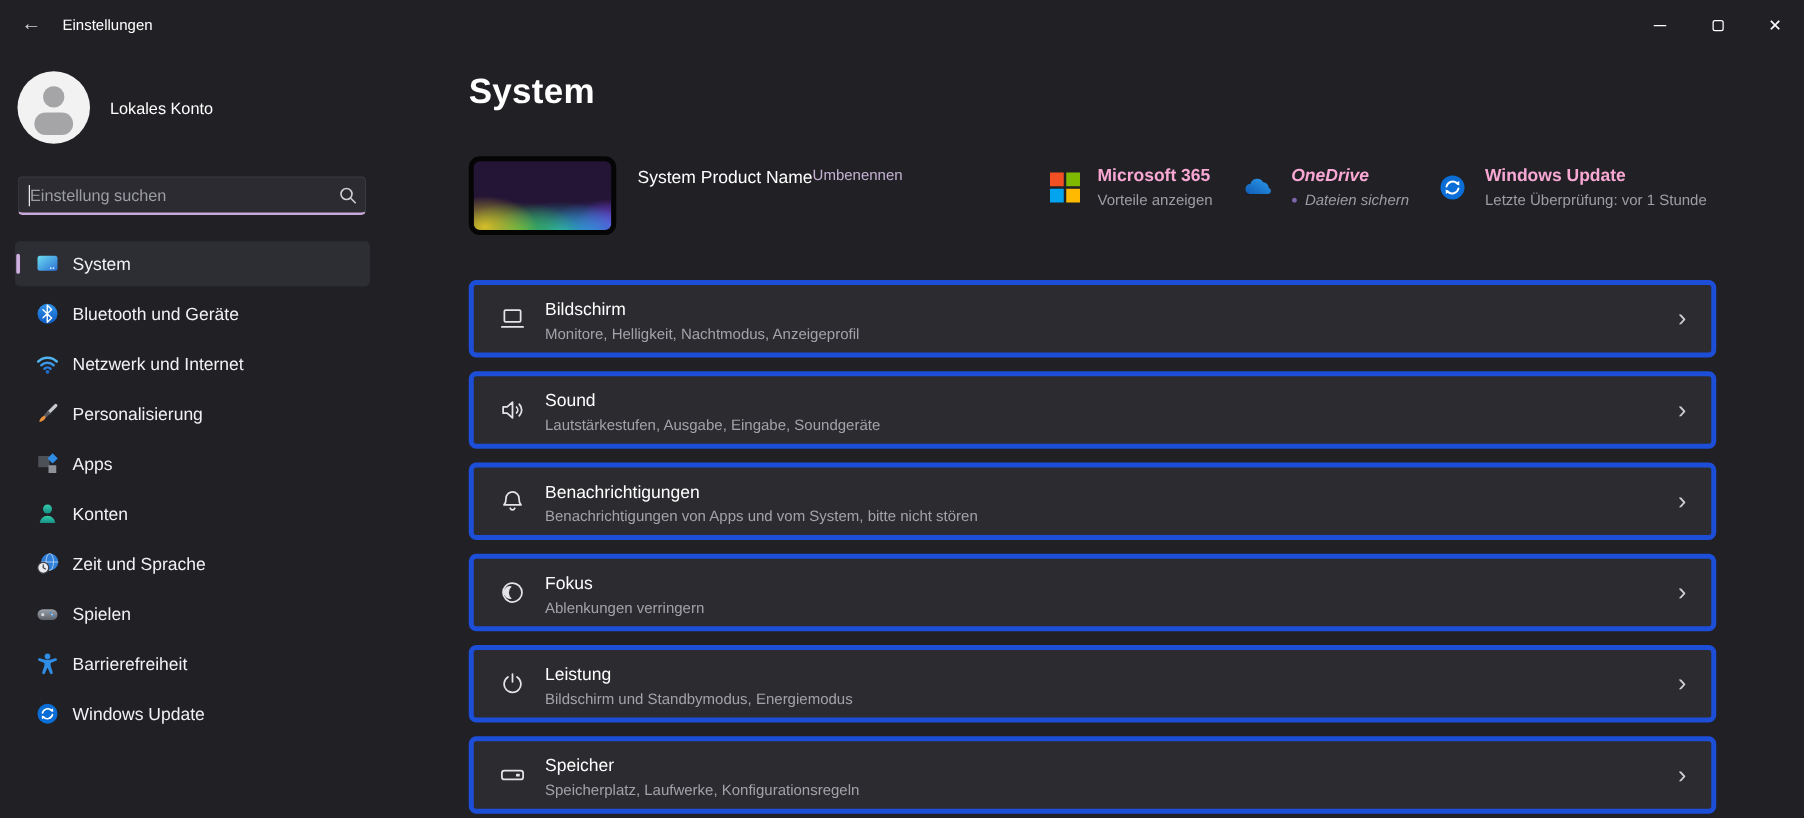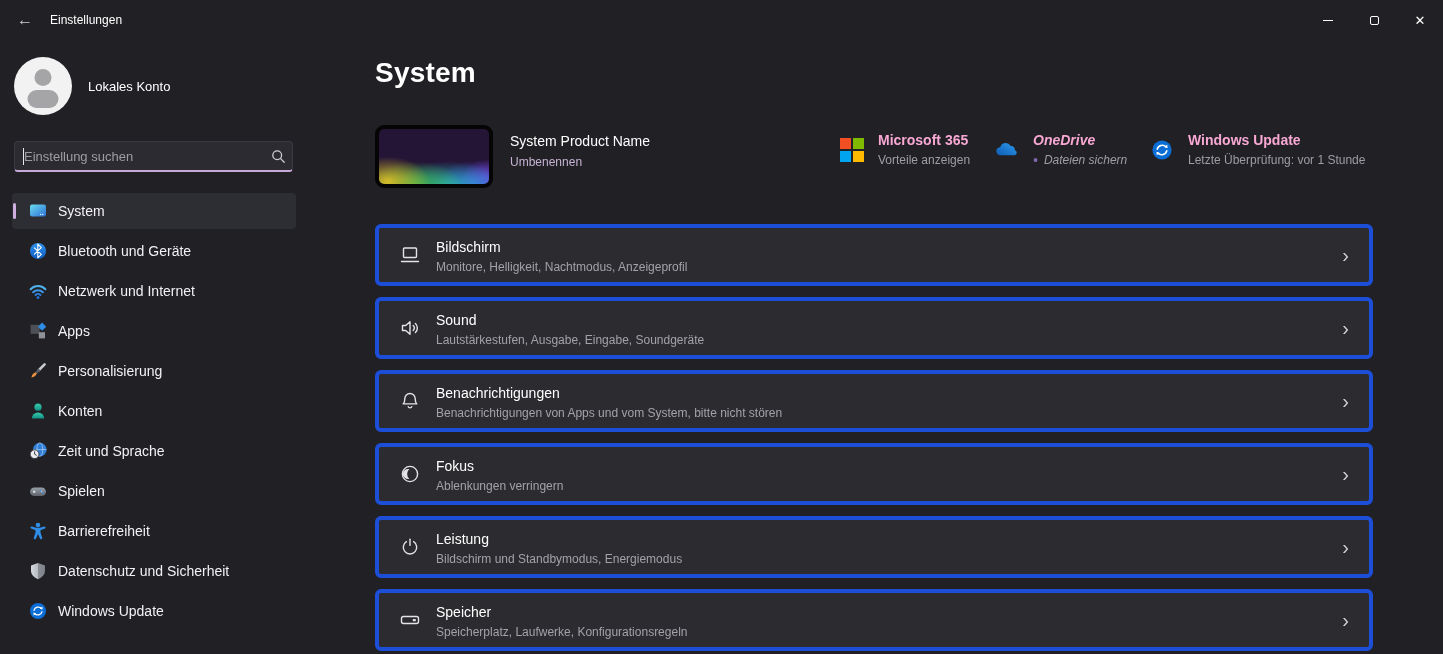--- a/index.html
+++ b/index.html
@@ -55,21 +55,21 @@
   .header-row { position:absolute; left:375px; top:125px; width:998px; height:63px; }
   .device-thumb { position:absolute; left:0; top:0; width:118px; height:63px; border-radius:9px;
                   border:4px solid #050505; overflow:hidden;
                   background:
                     radial-gradient(60px 36px at 8% 96%, rgba(222,196,40,.95), rgba(222,196,40,0) 70%),
                     radial-gradient(70px 34px at 32% 102%, rgba(60,190,70,.9), rgba(60,190,70,0) 70%),
                     radial-gradient(80px 36px at 62% 104%, rgba(40,190,210,.9), rgba(40,190,210,0) 70%),
                     radial-gradient(56px 34px at 88% 100%, rgba(70,90,230,.9), rgba(70,90,230,0) 70%),
                     radial-gradient(40px 30px at 100% 92%, rgba(140,60,220,.9), rgba(140,60,220,0) 70%),
                     #241436; }
-  .device-text { position:absolute; left:135px; top:8px; display:flex; flex-direction:column; }
+  .device-text { position:absolute; left:135px; top:8px; display:flex; flex-direction:row; }
   .device-name { font-size:14px; color:#ffffff; margin-bottom:6px; }
   .device-rename { font-size:12px; color:#c5b2d2; cursor:default; }
 
   .status-card { position:absolute; top:7px; display:flex; align-items:center; }
   .status-icon { width:28px; display:flex; align-items:center; justify-content:center; margin-right:12px; }
   .status-title { font-size:14px; font-weight:700; color:#f9a8d4; margin-bottom:5px; }
   .status-sub { font-size:12px; color:#9d9da4; display:flex; align-items:center; }
   .od-bullet { color:#7e66ad; font-size:14px; margin-right:6px; line-height:10px; }
   .ms-logo { width:24px; height:24px; display:grid; grid-template-columns:11px 11px; grid-template-rows:11px 11px; gap:2px; }
   .ms-sq1 { background:#f25022; } .ms-sq2 { background:#7fba00; } .ms-sq3 { background:#00a4ef; } .ms-sq4 { background:#ffb900; }
@@ -172,39 +172,39 @@
           <path d="M7.6 14 a3.4 3.4 0 0 1 4.8 0" stroke="#2b7fda" stroke-width="2" stroke-linecap="round"></path>
           <circle cx="10" cy="16.4" r="1.5" fill="#1f6ecc"></circle>
         </svg>
       </span>
       <span class="nav-label">Netzwerk und Internet</span>
     </div>
 
     <div class="nav-item">
 
       <span class="nav-icon">
-        <svg width="20" height="20" viewBox="0 0 20 20">
-          <rect x="2.6" y="3.8" width="9" height="9" fill="#4d5056"></rect>
-          <polygon points="14.1,1.6 18.2,5.7 14.1,9.8 10,5.7" fill="#2f8de6"></polygon>
-          <rect x="10.8" y="11.2" width="6.2" height="6.2" fill="#8e9197"></rect>
-        </svg>
-      </span>
-      <span class="nav-label">Apps</span>
-    </div>
-
-    <div class="nav-item">
-
-      <span class="nav-icon">
         <svg width="20" height="20" viewBox="0 0 20 20" fill="none">
           <path d="M10.5 9.5 L16.6 3.4" stroke="#c6c9cf" stroke-width="2.6" stroke-linecap="round"></path>
           <path d="M8.2 11.8 L10.7 9.3" stroke="#55585e" stroke-width="2.6" stroke-linecap="round"></path>
           <path d="M3.4 16.6 C3.8 13.6 5.6 12.2 7.6 11.6 L8.6 12.6 C8 14.6 6.6 16.2 3.4 16.6 Z" fill="#e8913e"></path>
         </svg>
       </span>
       <span class="nav-label">Personalisierung</span>
+    </div>
+
+    <div class="nav-item">
+
+      <span class="nav-icon">
+        <svg width="20" height="20" viewBox="0 0 20 20">
+          <rect x="2.6" y="3.8" width="9" height="9" fill="#4d5056"></rect>
+          <polygon points="14.1,1.6 18.2,5.7 14.1,9.8 10,5.7" fill="#2f8de6"></polygon>
+          <rect x="10.8" y="11.2" width="6.2" height="6.2" fill="#8e9197"></rect>
+        </svg>
+      </span>
+      <span class="nav-label">Apps</span>
     </div>
 
     <div class="nav-item">
 
       <span class="nav-icon">
         <svg width="20" height="20" viewBox="0 0 20 20">
           <defs>
               <linearGradient id="gAcc" x1="0" y1="0" x2="0" y2="1">
             <stop offset="0" stop-color="#35cbaa"></stop>
                 <stop offset="1" stop-color="#149086"></stop>
@@ -255,37 +255,20 @@
 
       <span class="nav-icon">
         <svg width="20" height="20" viewBox="0 0 20 20">
           <circle cx="10" cy="4" r="2.3" fill="#2f8de6"></circle>
           <path d="M3 7.6 a1.1 1.1 0 0 1 .9-2 l4.2 1.2 h3.8 l4.2-1.2 a1.1 1.1 0 0 1 .9 2 l-4.5 1.7 v2.3 l1.7 5.2 a1.15 1.15 0 0 1-2.1.9 l-2.1-4.8-2.1 4.8 a1.15 1.15 0 0 1-2.1-.9 l1.7-5.2 V9.3 Z" fill="#2f8de6"></path>
         </svg>
       </span>
       <span class="nav-label">Barrierefreiheit</span>
     </div>
 
-    <div class="nav-item">
-
-      <span class="nav-icon">
-        <svg width="20" height="20" viewBox="0 0 20 20">
-          <defs>
-              <linearGradient id="gSh" x1="0" y1="0" x2="1" y2="0">
-            <stop offset="0" stop-color="#d4d7dc"></stop>
-                <stop offset=".5" stop-color="#b9bdc3"></stop>
-                <stop offset=".51" stop-color="#8a8e95"></stop>
-                <stop offset="1" stop-color="#7d8187"></stop>
-              </linearGradient>
-            </defs>
-          <path d="M10 2 L17 4.6 V9.6 C17 14 14 16.6 10 18.2 C6 16.6 3 14 3 9.6 V4.6 Z" fill="url(#gSh)"></path>
-        </svg>
-      </span>
-      <span class="nav-label">Datenschutz und Sicherheit</span>
-    </div>
 
     <div class="nav-item">
 
       <span class="nav-icon">
         <svg width="20" height="20" viewBox="0 0 20 20">
           <circle cx="10" cy="10" r="8" fill="#0b6ed6"></circle>
           <path d="M6 9.4 a4.3 4.3 0 0 1 7.4-1.9" stroke="#fff" stroke-width="1.3" fill="none" stroke-linecap="round"></path>
           <polygon points="14.4,5.6 14.6,8.6 11.9,7.4" fill="#fff"></polygon>
           <path d="M14 10.6 a4.3 4.3 0 0 1-7.4 1.9" stroke="#fff" stroke-width="1.3" fill="none" stroke-linecap="round"></path>
           <polygon points="5.6,14.4 5.4,11.4 8.1,12.6" fill="#fff"></polygon>

